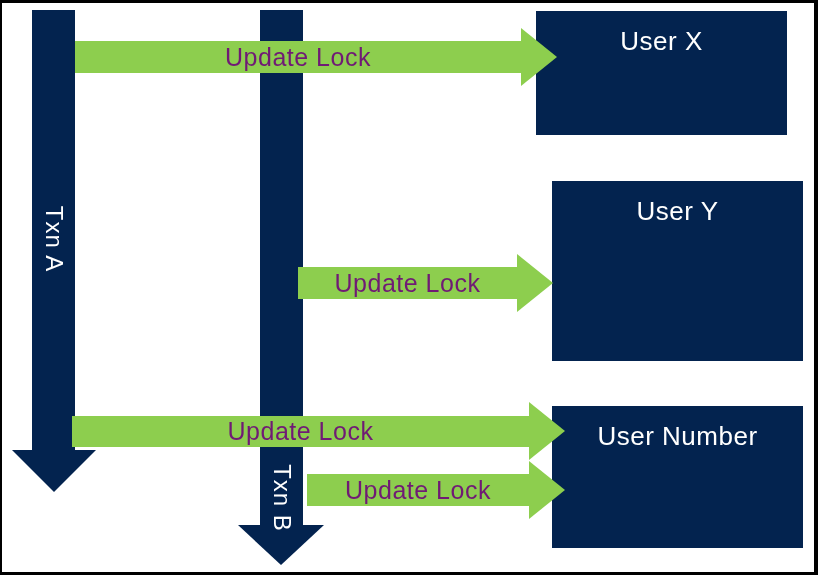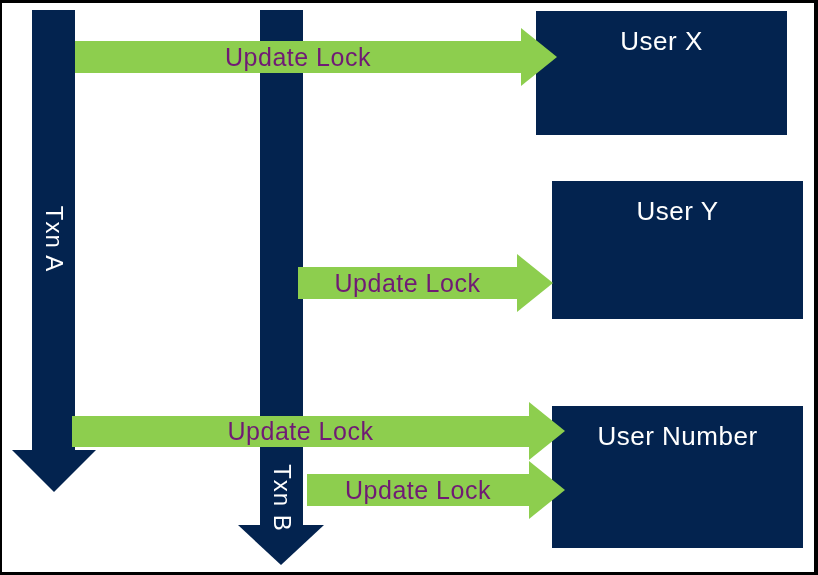--- a/index.html
+++ b/index.html
@@ -58,21 +58,21 @@
     justify-content: center;
     align-items: flex-start;
     padding-top: 15px;
     box-sizing: border-box;
     font-size: 26px;
     font-weight: 300;
     letter-spacing: 0.5px;
     z-index: 1;
   }
   .box-user-x      { left: 534px; top: 8px;   width: 251px; height: 124px; }
-  .box-user-y      { left: 550px; top: 178px; width: 251px; height: 138px; }
+  .box-user-y      { left: 550px; top: 178px; width: 251px; height: 180px; }
   .box-auto-number { left: 550px; top: 403px; width: 251px; height: 142px; }
 
   
   .shaft {
     position: absolute;
     background: #8DCE4E;
     display: flex;
     align-items: center;
     justify-content: center;
     color: #701a75;

